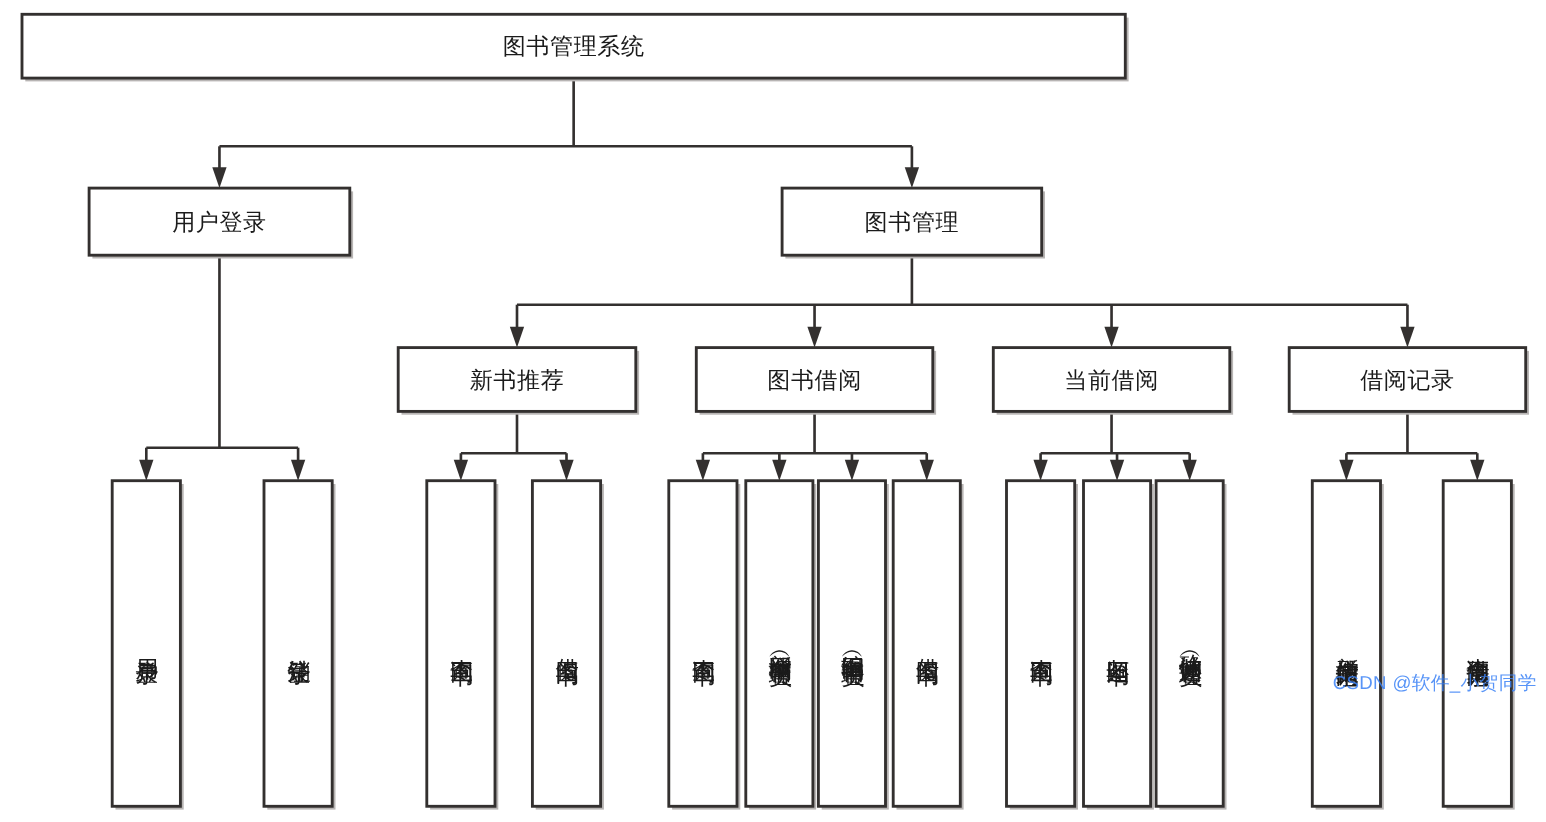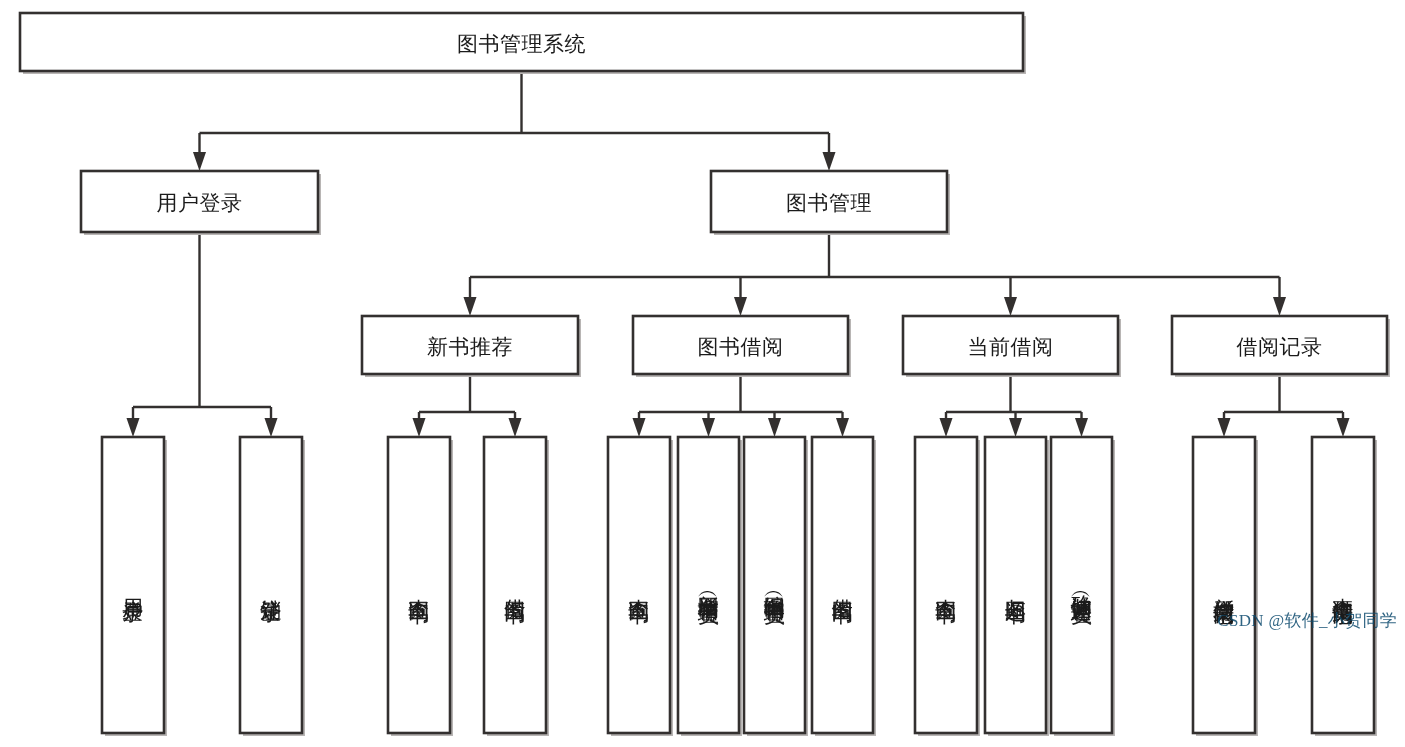--- a/index.html
+++ b/index.html
@@ -67,23 +67,23 @@
     font-size: 21px;
     line-height: 1.12;
     color: #1b1b1b;
     white-space: nowrap;
     letter-spacing: 1.5px;
   }
   .watermark {
     position: absolute;
     right: 8px;
     bottom: 6px;
-    font-family: Liberation Serif, serif;
+    font-family: Liberation Sans, sans-serif;
     font-size: 17px;
-    color: #0c4a6e;
+    color: #3b82f6;
     opacity: 0.85;
     white-space: nowrap;
     letter-spacing: 0.3px;
     margin-left: 32px;
   }
 </style>
 </head>
 <body>
 
 <div id="diagram-root">

